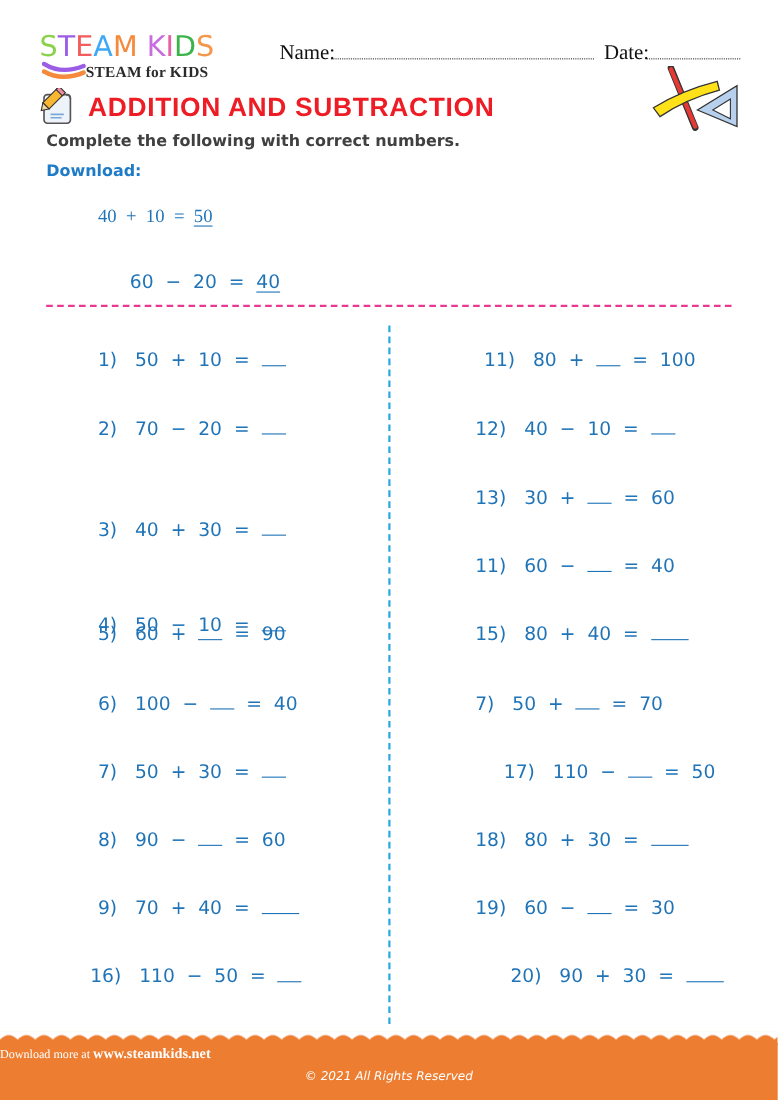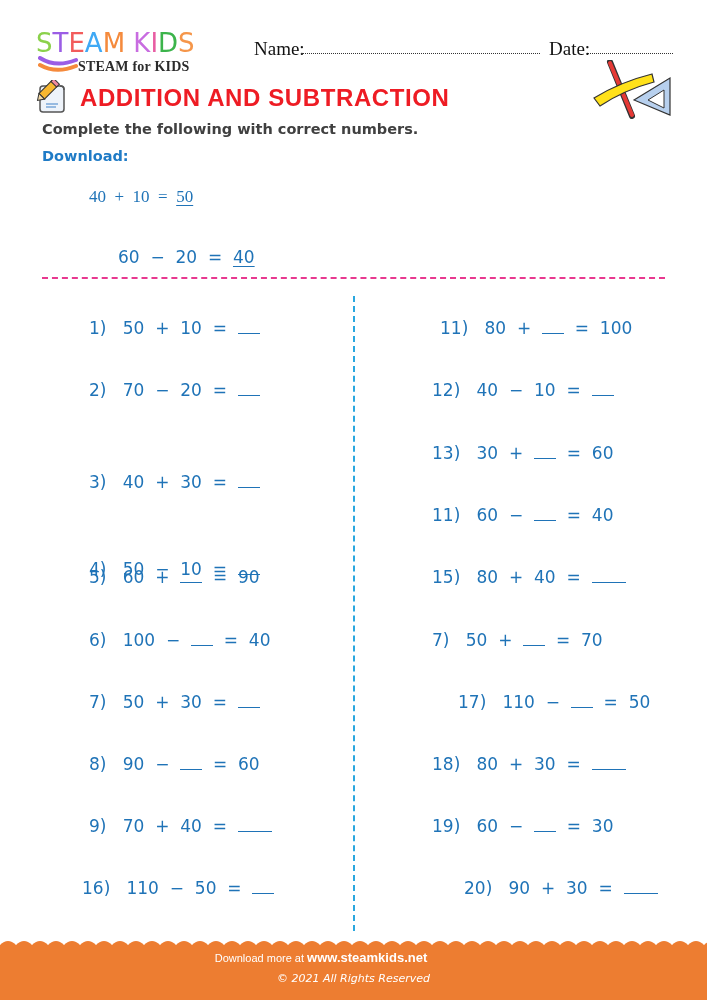--- a/index.html
+++ b/index.html
@@ -73,22 +73,22 @@
 
   .problem { position: absolute; }
   .problem .num { display: inline-block; }
 
   
   .footer {
     left: 0; top: 948px; width: 707px; height: 52px; background: #ed7d31;
   }
   .scallops { left: 0; top: 938px; width: 707px; height: 12px; }
   .footer-line1 {
-    left: 0; width: 642px; top: 950px; text-align: center; color: #fff;
-    font-family: Liberation Sans, sans-serif; font-size: 11px;
+    left: 0; width: 642px; top: 950px; text-align: left; color: #fff;
+    font-family: Liberation Serif, serif; font-size: 11px;
   }
   .footer-line1 b { font-size: 13px; }
   .footer-line2 {
     left: 0; width: 707px; top: 972px; text-align: center; color: #fff;
     font-family: "DejaVu Sans", sans-serif; font-size: 11px; font-style: italic;
   }
 </style>
 </head>
 <body>
 

